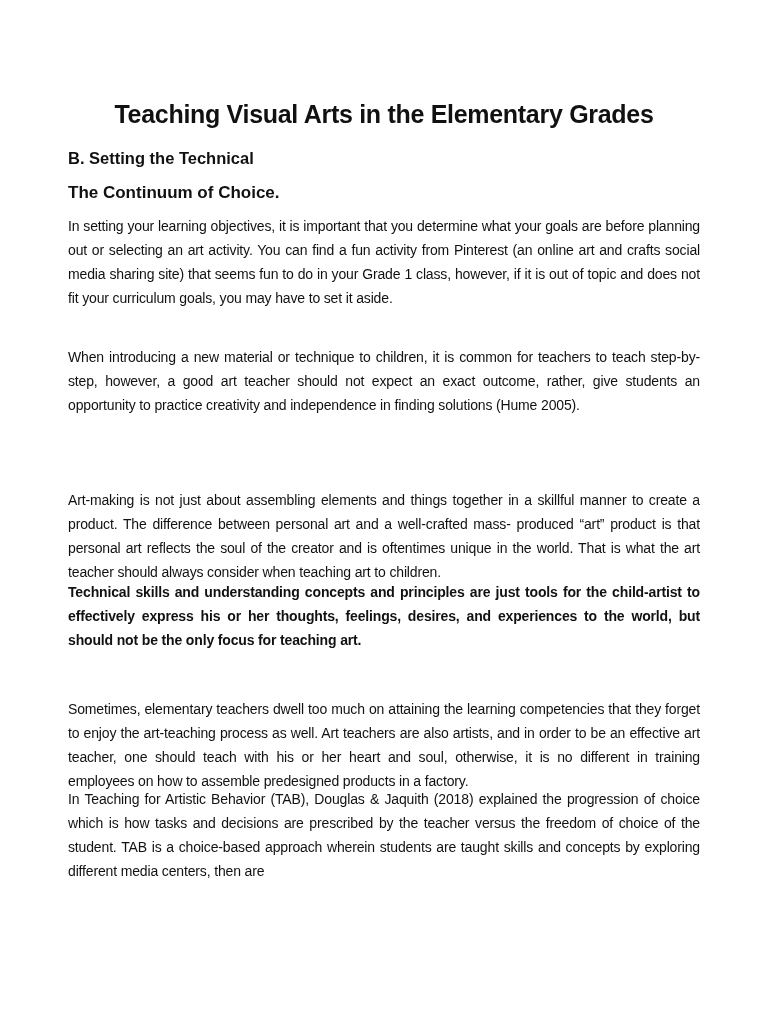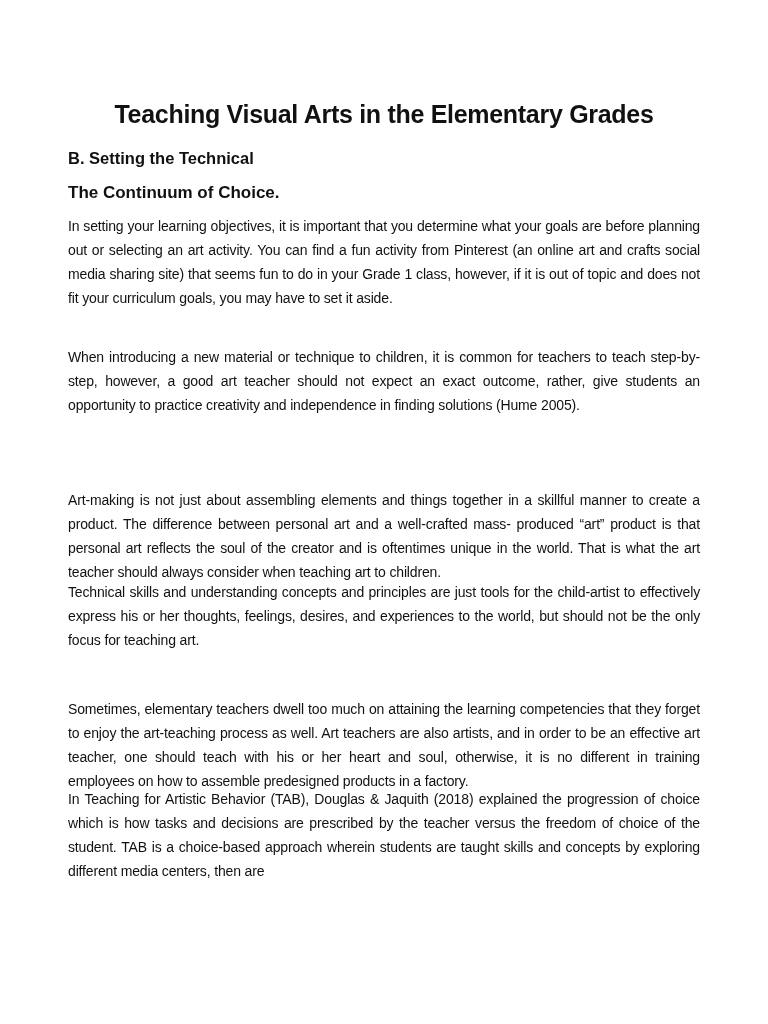--- a/index.html
+++ b/index.html
@@ -23,21 +23,21 @@
     font-weight: bold; font-size: 17px; margin: 0; line-height: 22px;
   }
   .para {
     position: absolute; left: 0; width: 632px; margin: 0;
     font-size: 14px; line-height: 24px; text-align: justify;
     letter-spacing: -0.15px;
   }
   .p1 { top: 214px; }
   .p2 { top: 345px; }
   .p3 { top: 462px; margin-top: 26px; }
-  .p4 { top: 580px; }
+  .p4 { top: 580px; font-weight: bold; }
   .p5 { top: 697px; }
   .p6 { top: 787px; }
 </style>
 </head>
 <body>
 
 <div class="page">
   <h1 class="title">Teaching Visual Arts in the Elementary Grades</h1>
   <h2 class="section-heading">B. Setting the Technical</h2>
   <h3 class="sub-heading">The Continuum of Choice.</h3>

